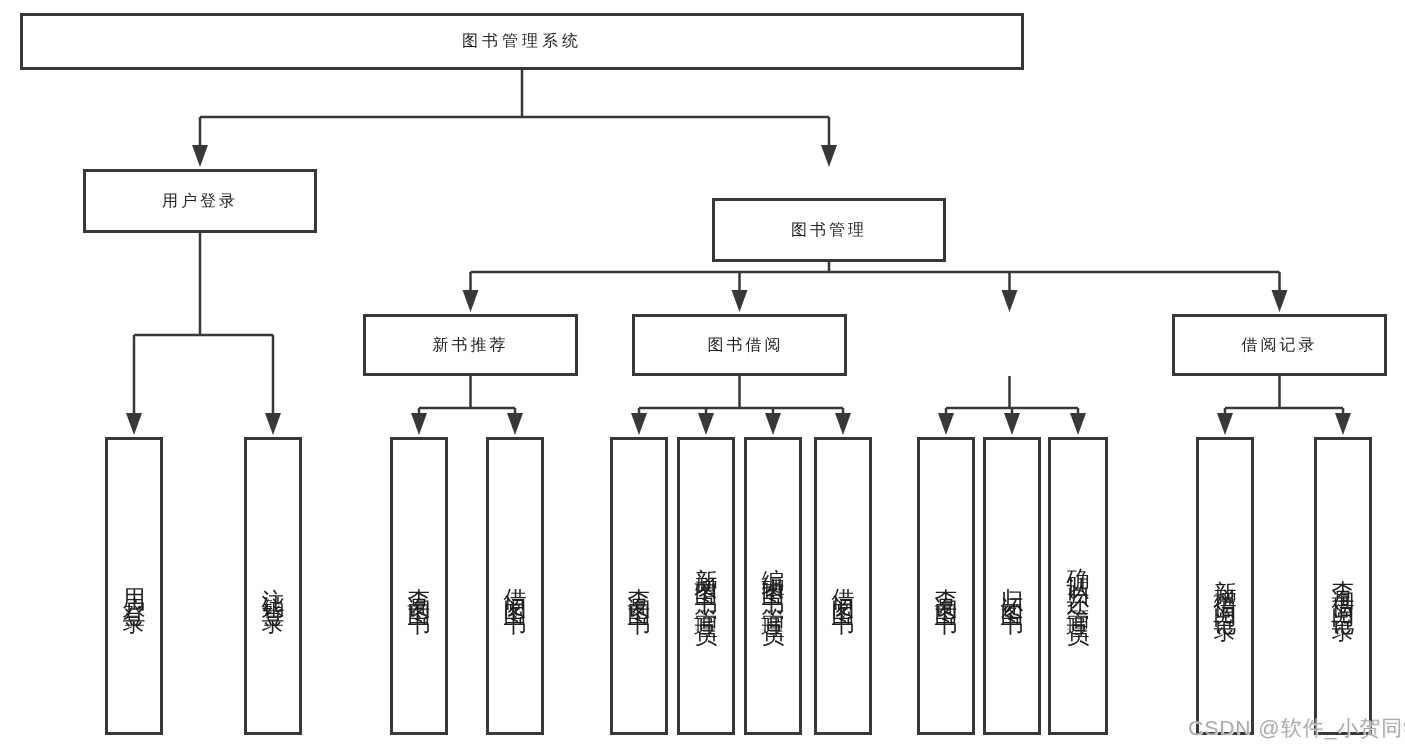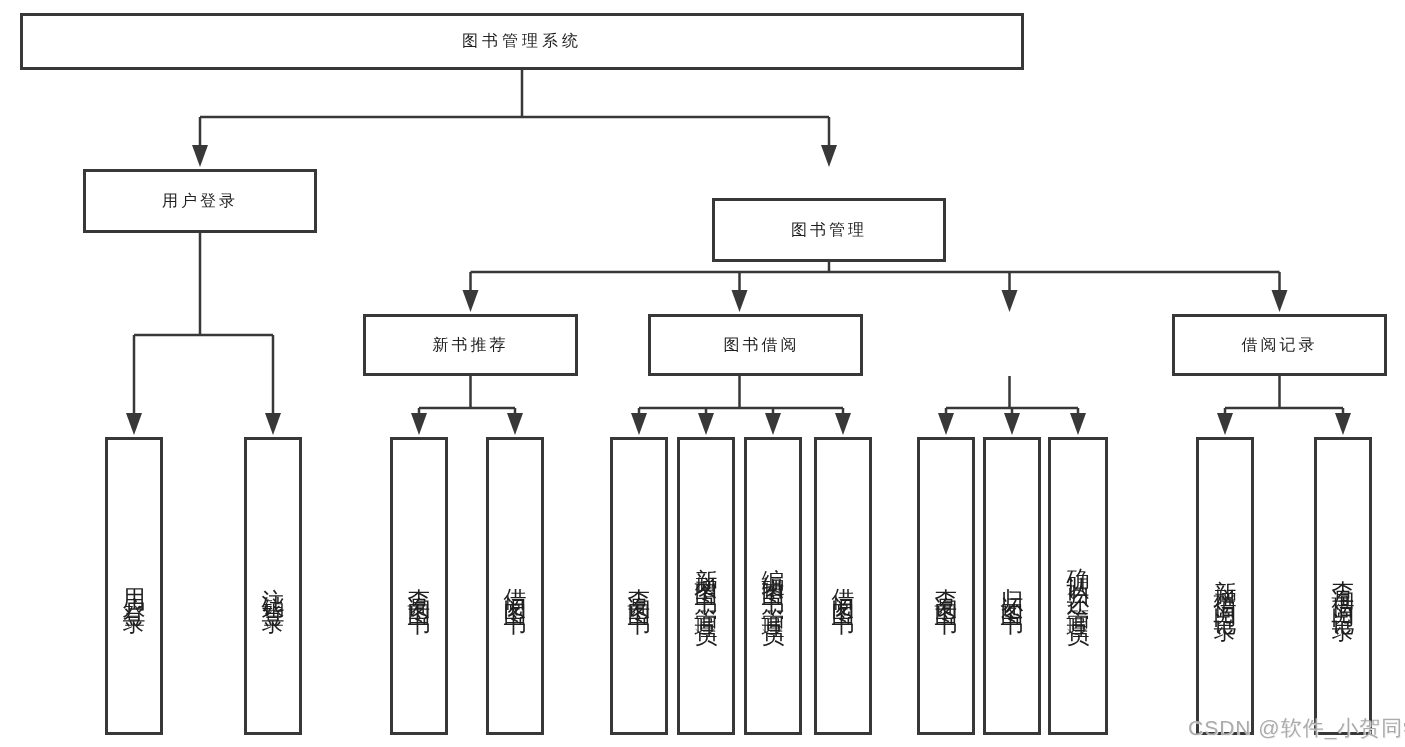--- a/index.html
+++ b/index.html
@@ -53,21 +53,21 @@
     text-shadow:1px 1px 1px #f2f2f2;
     z-index:5;
     white-space:nowrap;
   }
   
   .root{left:20px;top:13px;width:1004px;height:57px;}
   .n-user{left:83px;top:169px;width:234px;height:64px;}
   .n-book{left:712px;top:169px;width:234px;height:64px;margin-top:29px;}
   .lvl2{top:314px;height:62px;width:215px;}
   .n-newbook{left:363px;}
-  .n-borrow{left:648px;padding-left:12px;}
+  .n-borrow{left:632px;padding-left:12px;}
   .n-current{left:902px;}
   .n-records{left:1172px;}
   .lf-user-login{left:105px;}
   .lf-logout{left:244px;}
   .lf-nb-query{left:390px;}
   .lf-nb-borrow{left:486px;}
   .lf-bb-query{left:610px;}
   .lf-bb-add{left:677px;}
   .lf-bb-edit{left:744px;}
   .lf-bb-borrow{left:814px;}

